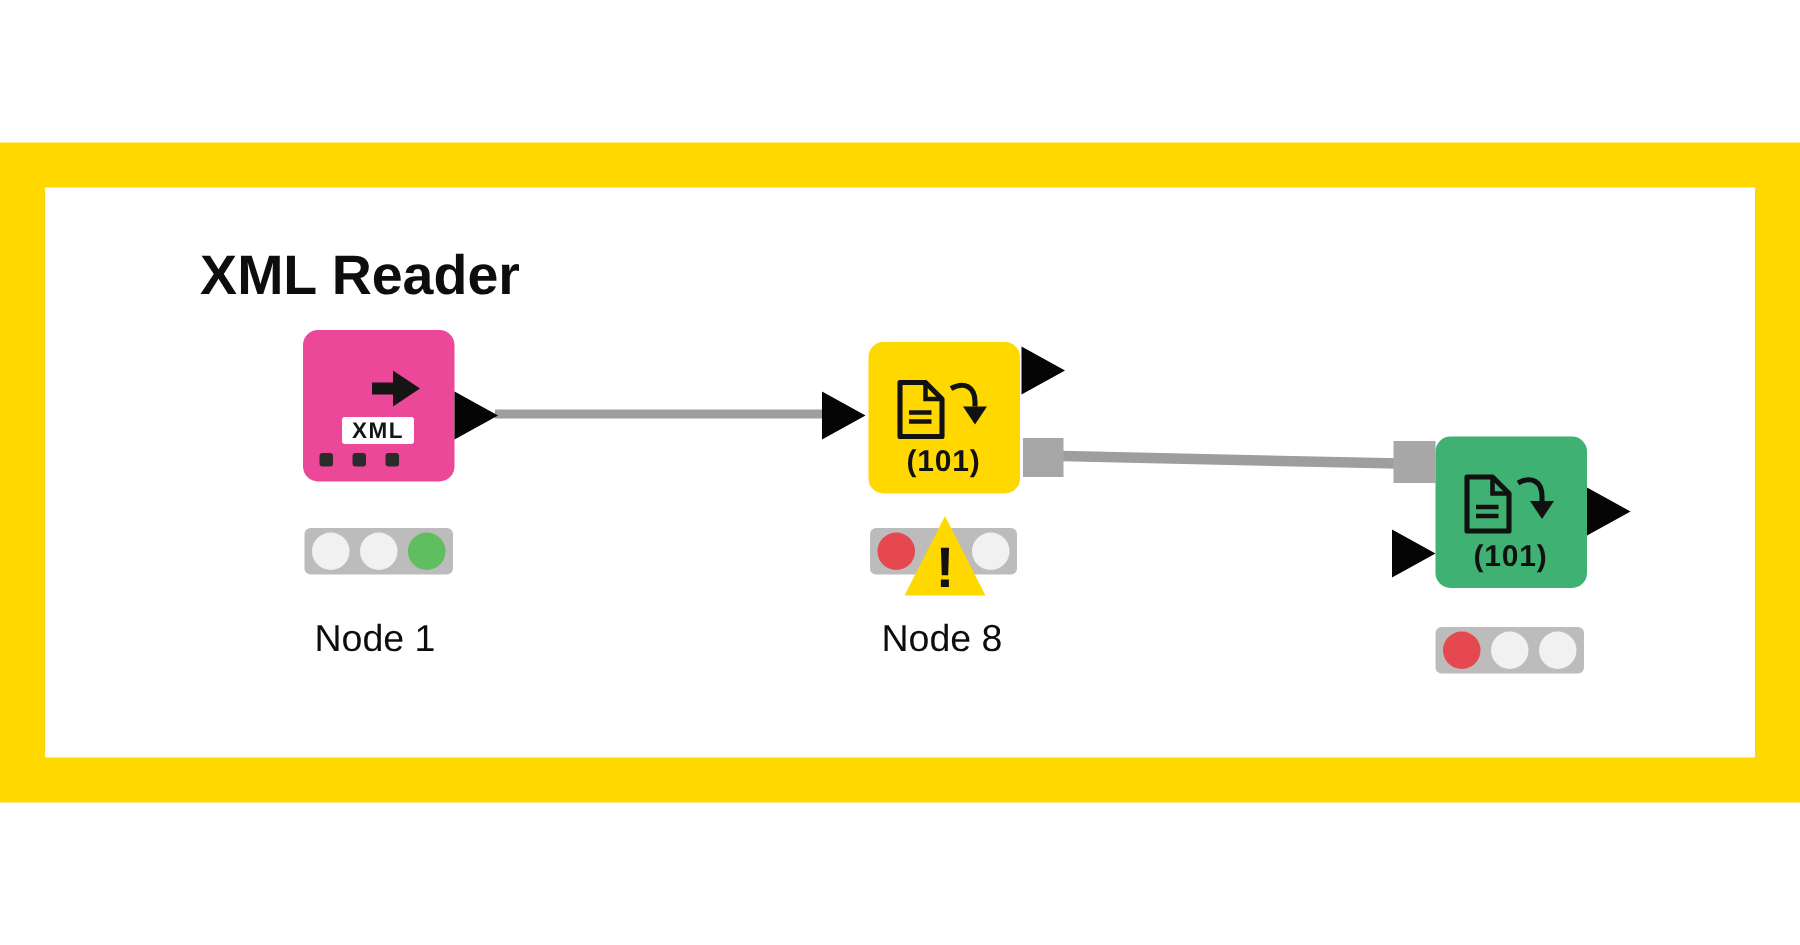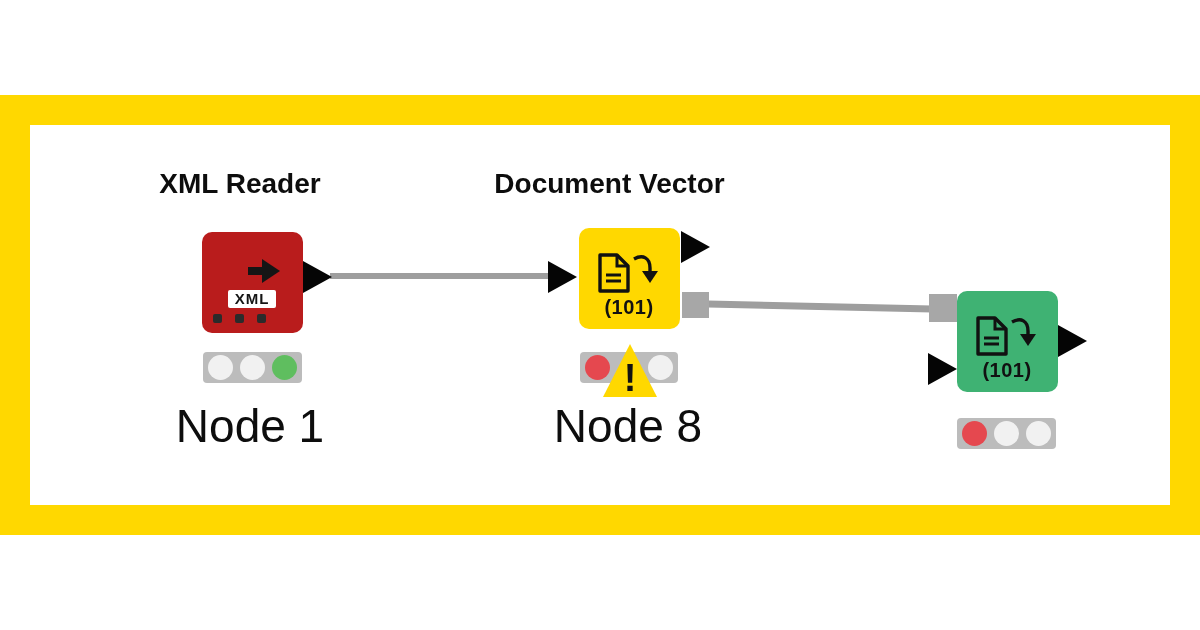--- a/index.html
+++ b/index.html
@@ -3,22 +3,22 @@
 <meta charset="utf-8">
 <style>
   html,body{margin:0;padding:0;background:#ffffff;}
   .stage{position:relative;width:1200px;height:630px;background:#ffffff;overflow:hidden;
          font-family:"Liberation Sans",sans-serif;}
   .abs{position:absolute;}
   
   .frame{left:0;top:95px;width:1200px;height:440px;background:#FFD800;}
   .canvas{left:30px;top:125px;width:1140px;height:380px;background:#ffffff;}
   
-  .node-title{font-weight:bold;font-size:28px;line-height:45px;text-align:center;color:#0d0d0d;}
-  .node-label{font-size:46px;line-height:38px;text-align:center;color:#0d0d0d;}
+  .node-title{font-weight:bold;font-size:37px;line-height:45px;text-align:center;color:#0d0d0d;}
+  .node-label{font-size:25px;line-height:38px;text-align:center;color:#0d0d0d;}
   
   .node-square{width:101px;height:101px;border-radius:10px;}
   .node-icon{position:absolute;left:0;top:0;}
   
   .port-square{background:#A7A7A7;}
   .conn{background:#9E9E9E;}
   
   .traffic-light{width:99px;height:31px;border-radius:4px;background:#BCBCBC;
                  display:flex;align-items:center;justify-content:space-between;
                  padding:0 5px;box-sizing:border-box;}
@@ -37,21 +37,21 @@
   <div class="abs canvas"></div>
 
   <div class="abs conn" style="left: 330px; top: 273px; width: 220px; height: 6px; background-color: rgb(158, 158, 158);"></div>
 
   <svg class="abs" style="left:705px;top:296px;" width="230" height="20">
     <line x1="3" y1="8" x2="227" y2="13" stroke="#9E9E9E" stroke-width="7" style="stroke: rgb(158, 158, 158);"></line>
   </svg>
 
   <div class="abs node-title" style="left:89px;top:161px;width:302px;">XML Reader</div>
 
-  <div class="abs node-square" style="left: 202px; top: 232px; background-color: #b91c1c; text-align: center;">
+  <div class="abs node-square" style="left: 202px; top: 220px; background-color: #ec4899; text-align: center;">
     <svg class="node-icon" width="101" height="101" viewBox="0 0 101 101">
       <rect x="46" y="35" width="16" height="8" fill="#151515"></rect>
       <polygon points="60,27 60,51 78,39" fill="#151515"></polygon>
       <rect x="26" y="58" width="48" height="18" rx="2" fill="#ffffff"></rect>
       <text x="50" y="72" text-anchor="middle" font-size="15" font-weight="bold" letter-spacing="1" fill="#151515" font-family="Liberation Sans, sans-serif">XML</text>
       <rect x="11" y="82" width="9" height="9" rx="2" fill="#2b2b2b"></rect>
       <rect x="33" y="82" width="9" height="9" rx="2" fill="#2b2b2b"></rect>
       <rect x="55" y="82" width="9" height="9" rx="2" fill="#2b2b2b"></rect>
     </svg>
   </div>
@@ -61,21 +61,20 @@
   </svg>
 
   <div class="abs traffic-light" style="left:203px;top:352px;">
     <div class="light" data-state="off"></div>
     <div class="light" data-state="off"></div>
     <div class="light" data-state="green"></div>
   </div>
 
   <div class="abs node-label" style="left:129px;top:407px;width:242px;">Node 1</div>
 
-  <div class="abs node-title" style="left:457px;top:161px;width:305px;">Document Vector</div>
 
   <svg class="abs" style="left:547px;top:258px;" width="32" height="38">
     <polygon points="1,3 1,35 30,19" fill="#050505"></polygon>
   </svg>
 
   <div class="abs node-square" style="left: 579px; top: 228px; background-color: rgb(255, 216, 0);">
     <svg class="node-icon" width="101" height="101" viewBox="0 0 101 101">
       <path d="M21,27 h17 l11,11 v25 h-28 z" fill="none" stroke="#111111" stroke-width="3.4" stroke-linejoin="round"></path>
       <path d="M38,27 v11 h11" fill="none" stroke="#111111" stroke-width="3"></path>
       <path d="M27,47 h15 M27,53 h15" stroke="#111111" stroke-width="3"></path>

